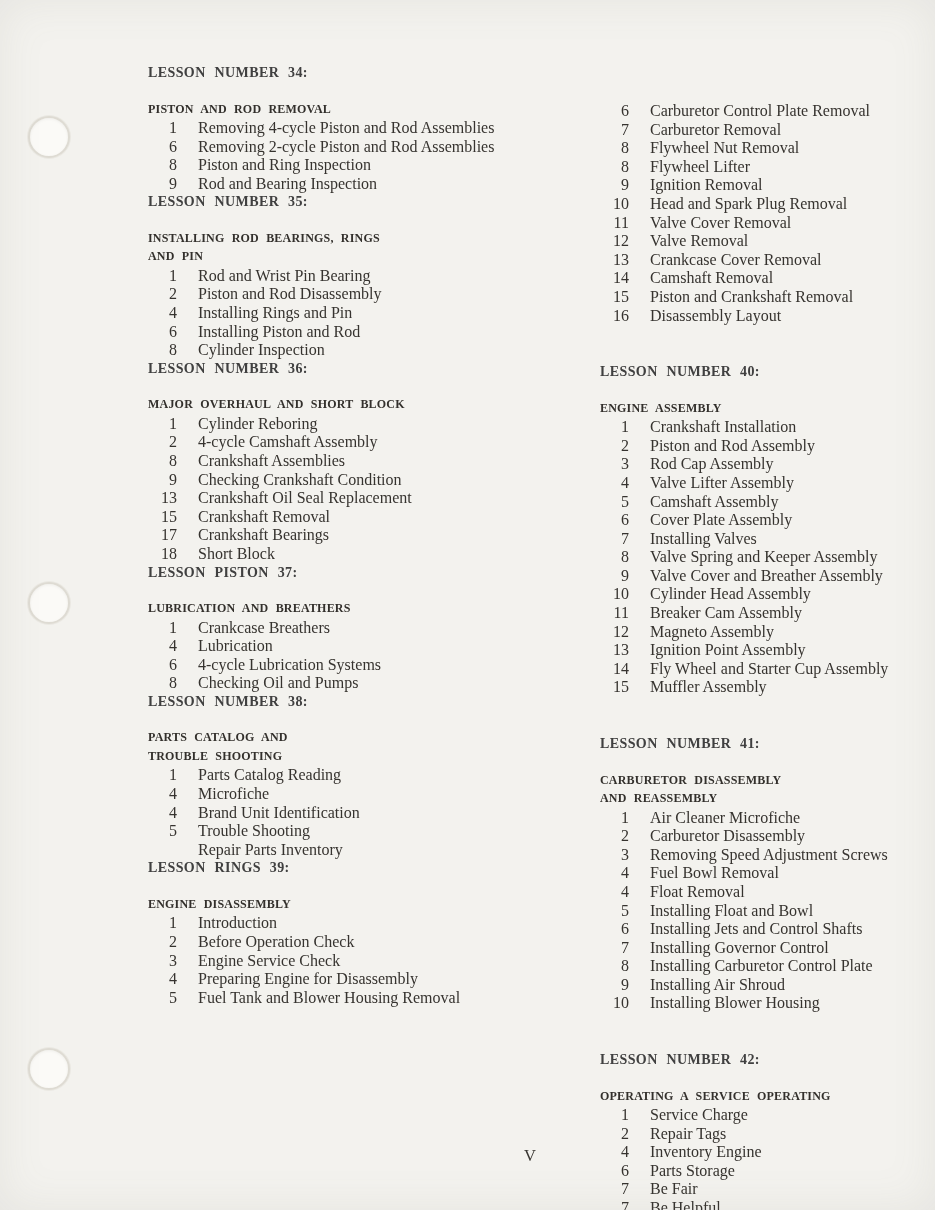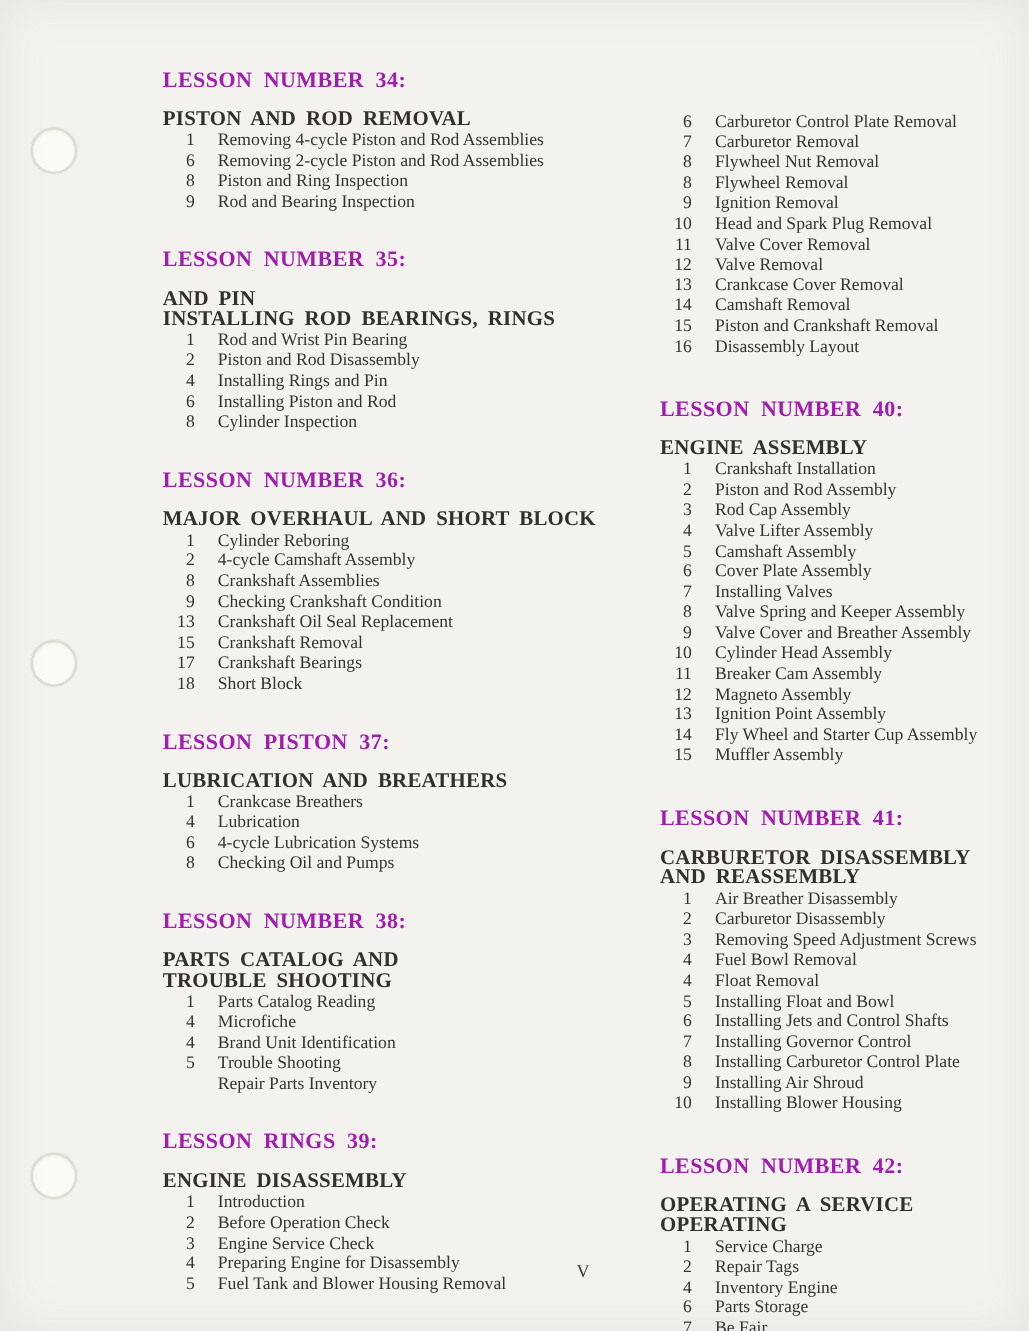--- a/index.html
+++ b/index.html
@@ -15,36 +15,36 @@
   body::after {
     content: "";
     position: absolute; inset: 0;
     pointer-events: none;
     box-shadow: inset 0 0 45px rgba(120,115,105,0.10);
   }
   .column { position: absolute; top: 64px; }
   #col-left  { left: 148px; width: 445px; }
   #col-right { left: 600px; width: 335px; }
 
-  .block { margin-top: 34px; }
+  .block { }
   #col-right .block { margin-top: 38px; }
   .column .block:first-child { margin-top: 0; }
 
   .lesson-heading {
     font-weight: bold;
-    font-size: 20px;
+    font-size: 14px;
     line-height: 18.5px;
     letter-spacing: 0.4px;
     word-spacing: 5px;
-    color: #a21caf;
+    color: #404040;
     margin: 0 0 17px 0;
   }
   .section-title {
     font-weight: bold;
-    font-size: 19px;
+    font-size: 12px;
     line-height: 18.5px;
     letter-spacing: 0.2px;
     word-spacing: 4px;
     color: #33302c;
   }
   .items { margin-top: 1px; }
   .item { display: flex; font-size: 16px; line-height: 18.6px; }
   .item .num { flex: none; width: 29px; text-align: right; }
   .item .txt { margin-left: 21px; white-space: nowrap; }
 
@@ -95,22 +95,22 @@
           <span class="txt">Piston and Ring Inspection</span>
         </div>
         <div class="item">
           <span class="num">9</span>
           <span class="txt">Rod and Bearing Inspection</span>
         </div>
       </div>
     </div>
     <div class="block">
       <div class="lesson-heading">LESSON NUMBER 35:</div>
+      <div class="section-title">INSTALLING ROD BEARINGS, RINGS</div>
       <div class="section-title">AND PIN</div>
-      <div class="section-title">INSTALLING ROD BEARINGS, RINGS</div>
       <div class="items">
         <div class="item">
           <span class="num">1</span>
           <span class="txt">Rod and Wrist Pin Bearing</span>
         </div>
         <div class="item">
           <span class="num">2</span>
           <span class="txt">Piston and Rod Disassembly</span>
         </div>
         <div class="item">
@@ -251,21 +251,21 @@
         <div class="item">
           <span class="num">7</span>
           <span class="txt">Carburetor Removal</span>
         </div>
         <div class="item">
           <span class="num">8</span>
           <span class="txt">Flywheel Nut Removal</span>
         </div>
         <div class="item">
           <span class="num">8</span>
-          <span class="txt">Flywheel Removal</span>
+          <span class="txt">Flywheel Lifter</span>
         </div>
         <div class="item">
           <span class="num">9</span>
           <span class="txt">Ignition Removal</span>
         </div>
         <div class="item">
           <span class="num">10</span>
           <span class="txt">Head and Spark Plug Removal</span>
         </div>
         <div class="item">
@@ -360,21 +360,21 @@
         </div>
       </div>
     </div>
     <div class="block">
       <div class="lesson-heading">LESSON NUMBER 41:</div>
       <div class="section-title">CARBURETOR DISASSEMBLY</div>
       <div class="section-title">AND REASSEMBLY</div>
       <div class="items">
         <div class="item">
           <span class="num">1</span>
-          <span class="txt">Air Breather Disassembly</span>
+          <span class="txt">Air Cleaner Microfiche</span>
         </div>
         <div class="item">
           <span class="num">2</span>
           <span class="txt">Carburetor Disassembly</span>
         </div>
         <div class="item">
           <span class="num">3</span>
           <span class="txt">Removing Speed Adjustment Screws</span>
         </div>
         <div class="item">

